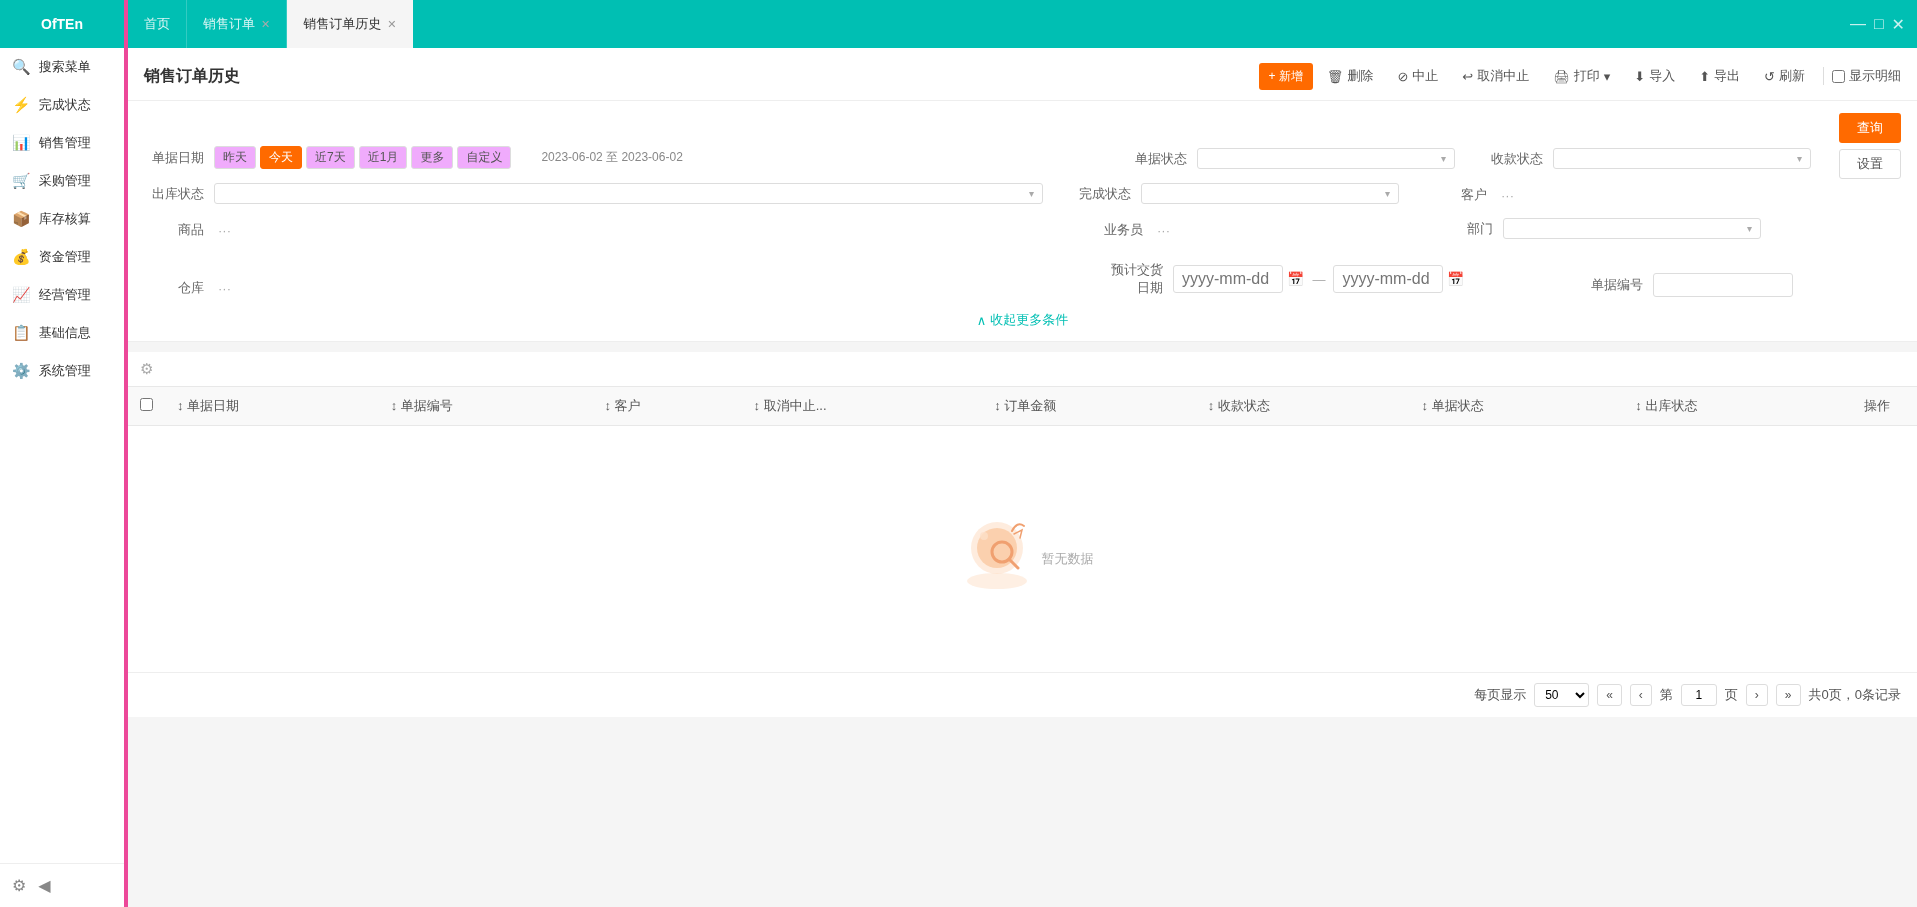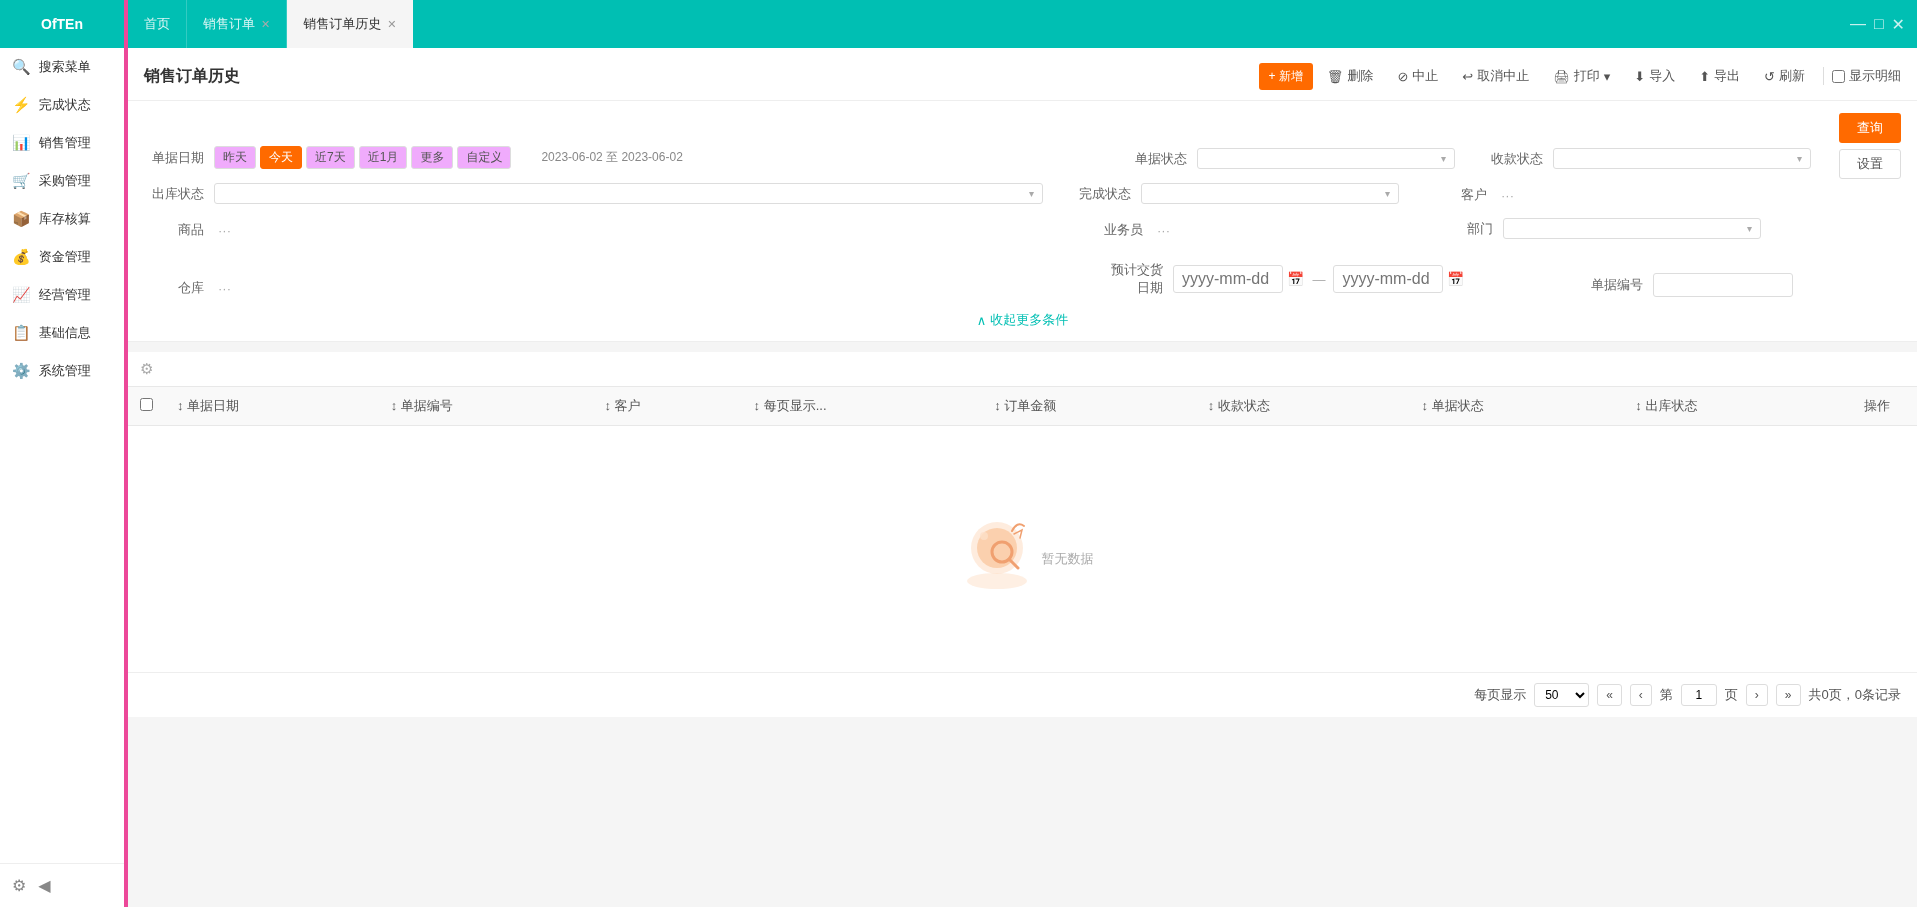--- a/index.html
+++ b/index.html
@@ -581,21 +581,21 @@
             <th>
               <span>↕ 单据日期</span>
             </th>
             <th>
               <span>↕ 单据编号</span>
             </th>
             <th>
               <span>↕ 客户</span>
             </th>
             <th>
-              <span>↕ 每页显示...</span>
+              <span>↕ 取消中止...</span>
             </th>
             <th>
               <span>↕ 订单金额</span>
             </th>
             <th>
               <span>↕ 收款状态</span>
             </th>
             <th>
               <span>↕ 单据状态</span>
             </th>

